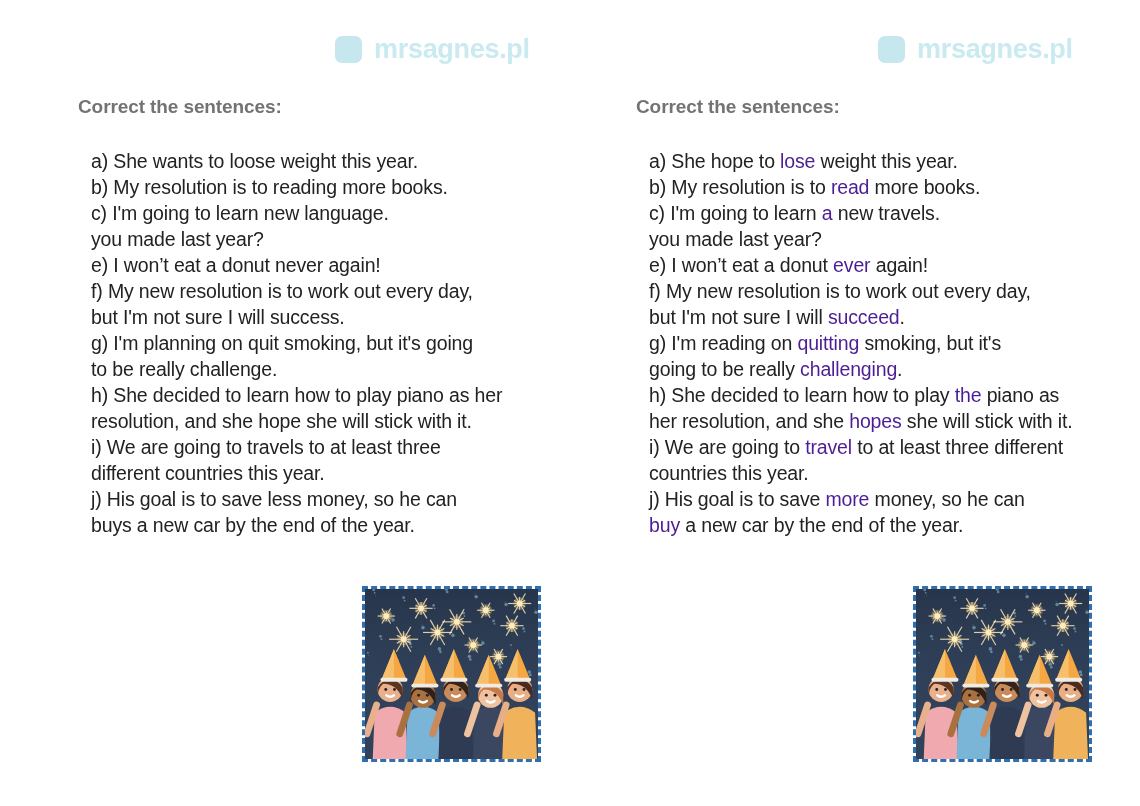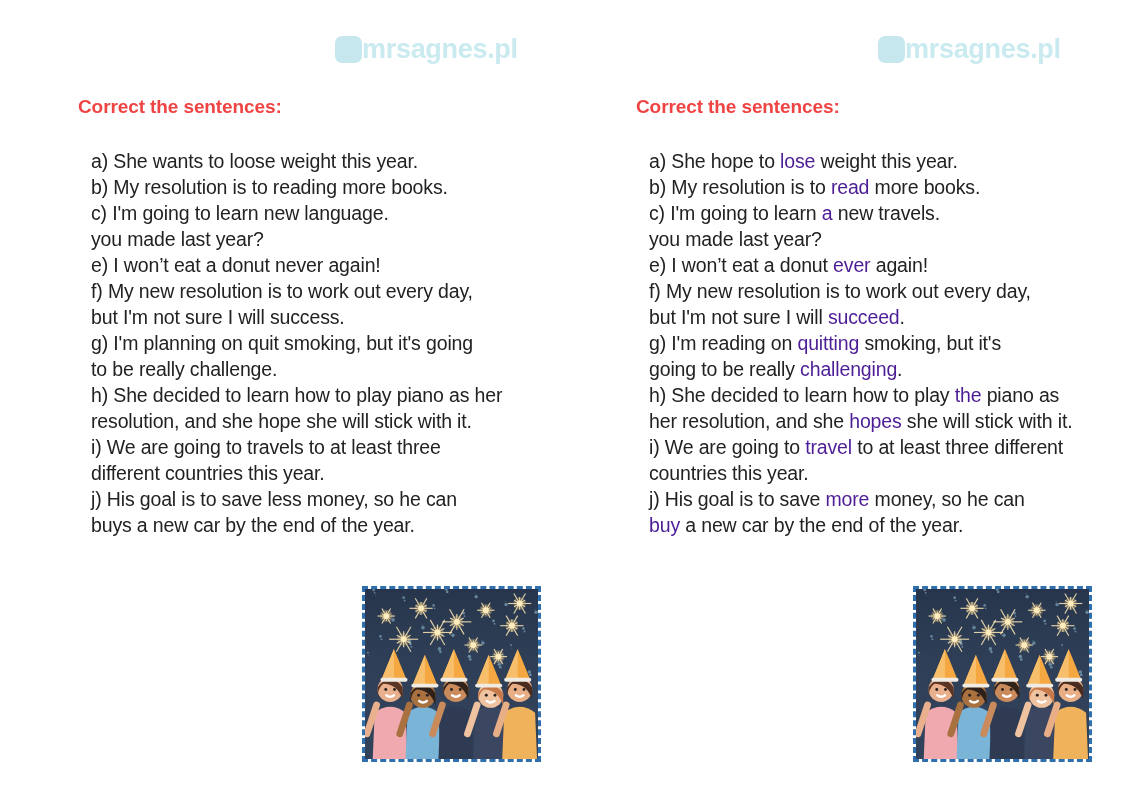--- a/index.html
+++ b/index.html
@@ -27,20 +27,21 @@
   }
   .column.left  { left: 70px; }
   .column.right { left: 628px; }
 
   
   .logo {
     position: absolute;
     top: 36px;
     display: flex;
     align-items: center;
+    gap: 12px;
     user-select: none;
   }
   .column.left  .logo { left: 265px; }
   .column.right .logo { left: 250px; }
 
   .logo-mark {
     width: 27px; height: 27px;
     border-radius: 7px;
     background: #c5e7ed;
     display: block;
@@ -54,21 +55,21 @@
     white-space: nowrap;
   }
 
   
   .heading {
     position: absolute;
     top: 96px;
     left: 8px;
     font-size: 19px;
     font-weight: bold;
-    color: #ef4444;
+    color: #737373;
     letter-spacing: -0.1px;
     white-space: nowrap;
   }
 
   
   .sentences {
     position: absolute;
     top: 148px;
     left: 9px;
     width: 490px;

